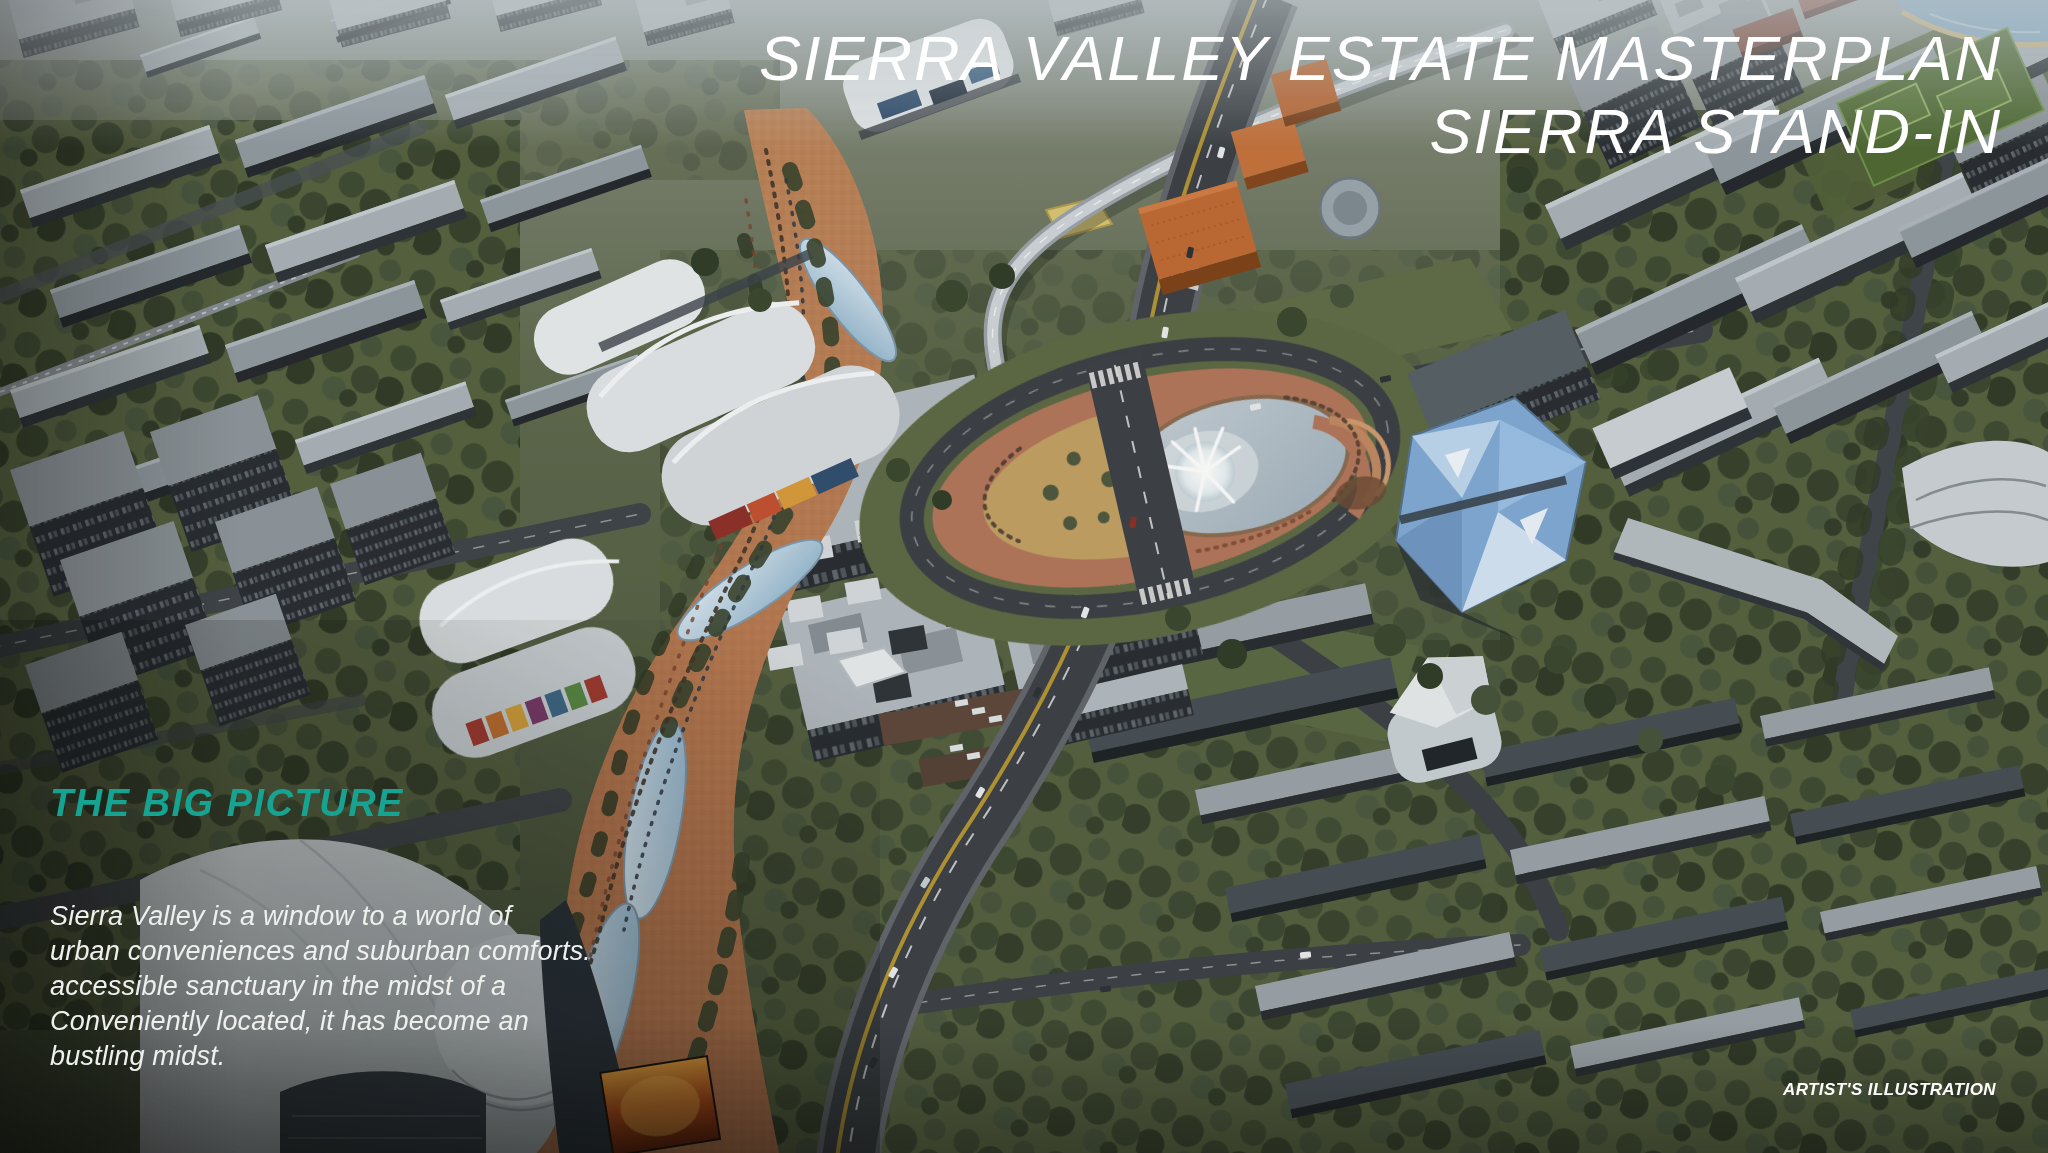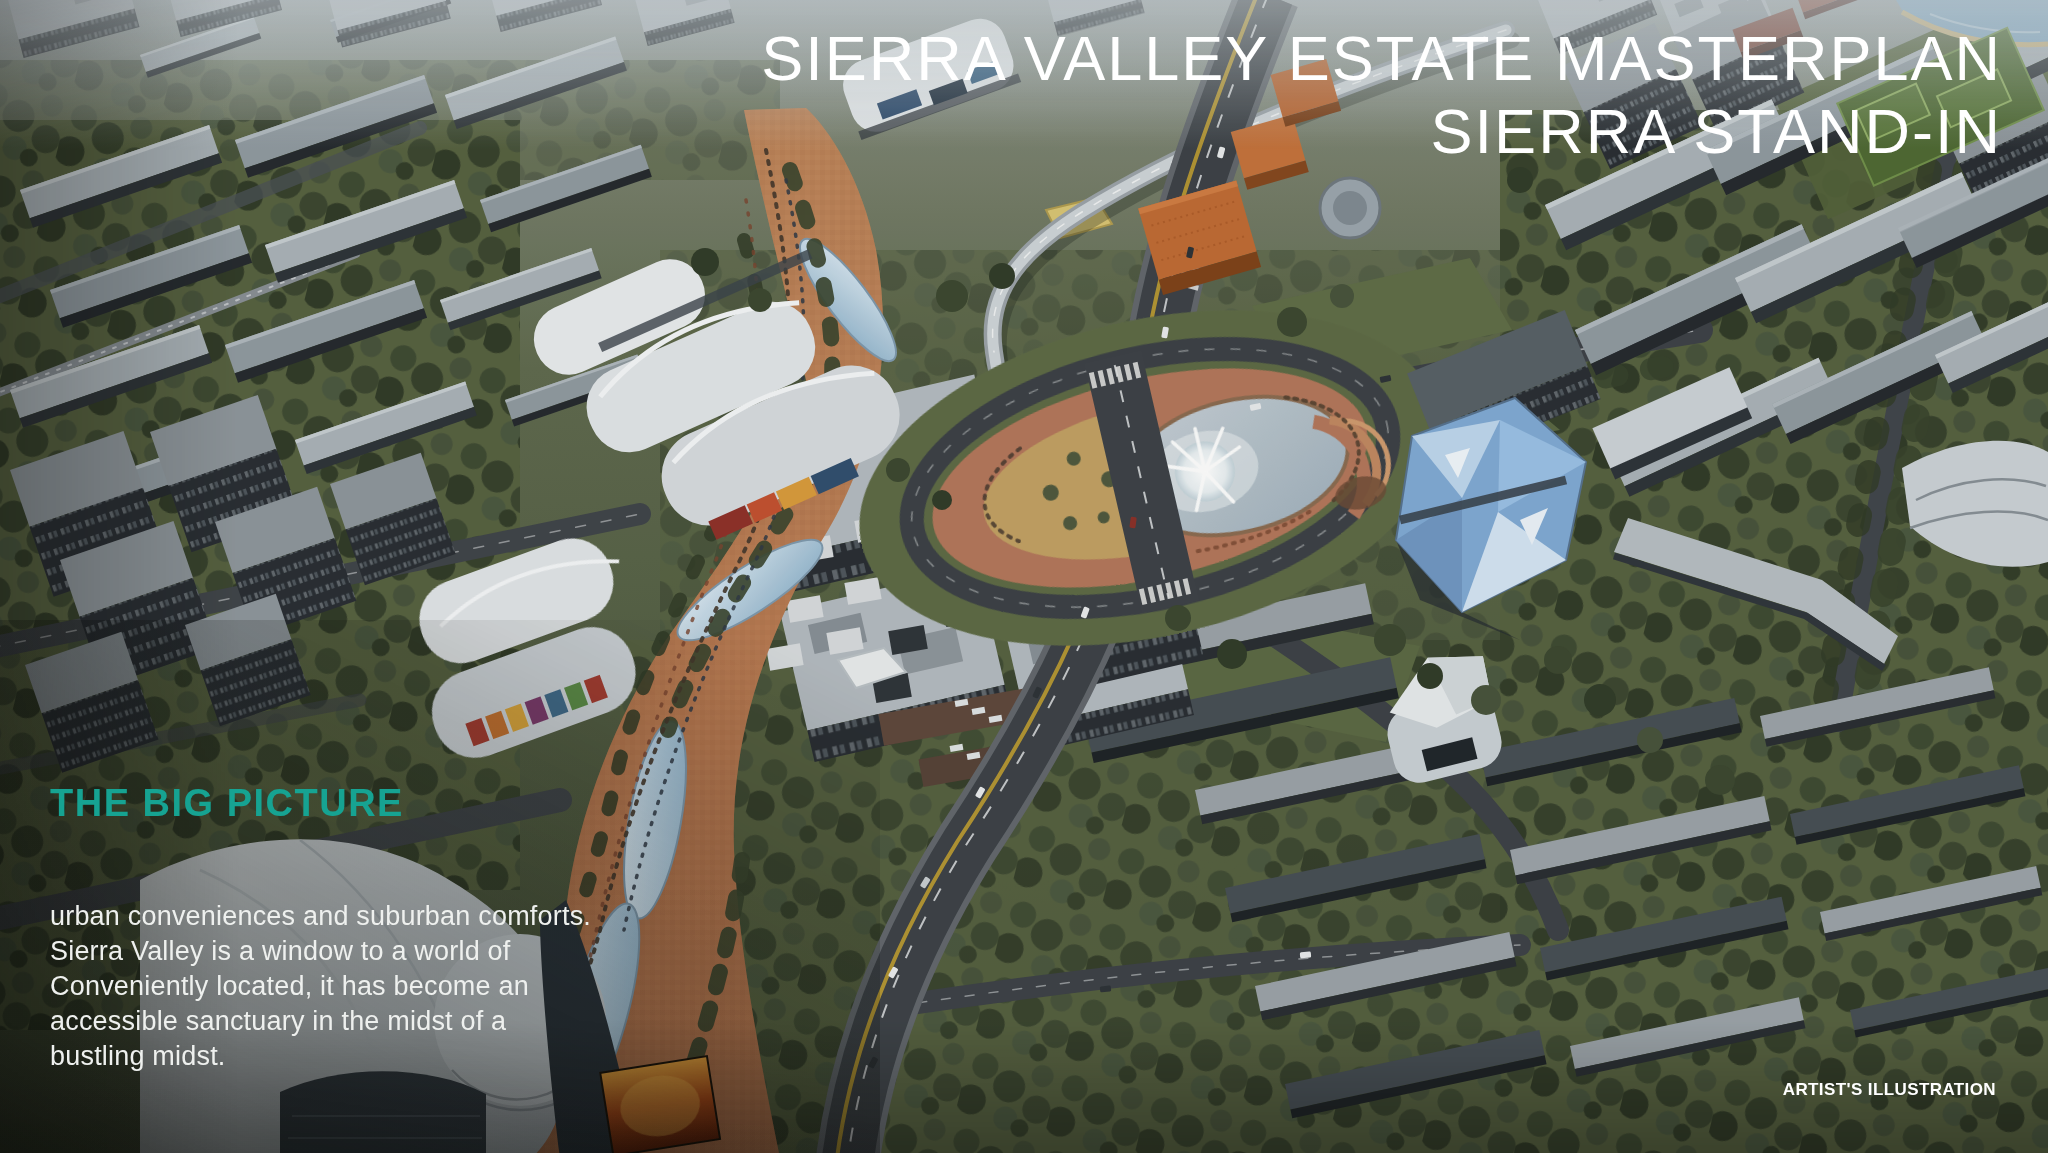--- a/index.html
+++ b/index.html
@@ -1,17 +1,17 @@
 <!DOCTYPE html>
 <html><head>
 <meta charset="utf-8">
 <style>
   html,body{margin:0;padding:0;background:#20241f;}
   .stage{position:relative;width:2048px;height:1153px;overflow:hidden;
-         font-family:"Liberation Sans",sans-serif;background:#0c4a6e;}
+         font-family:"Liberation Sans",sans-serif;background:#0c4a6e;font-style:italic;}
   .scene{position:absolute;left:0;top:0;width:2048px;height:1153px;display:block;}
   .title{position:absolute;top:22px;right:46px;text-align:right;color:#ffffff;
          font-size:63px;line-height:73px;font-weight:300;letter-spacing:2px;white-space:nowrap;}
   .heading{position:absolute;left:50px;top:782px;margin:0;font-size:38px;font-weight:700;
            letter-spacing:1.5px;color:#16a392;white-space:nowrap;}
   .bodytext{position:absolute;left:50px;top:899px;margin:0;color:#eef0ee;font-size:27px;
             line-height:35px;font-weight:400;letter-spacing:.2px;}
   .caption{position:absolute;right:52px;top:1080px;color:#ffffff;font-size:17px;
            font-weight:700;letter-spacing:.4px;white-space:nowrap;}
 </style>
@@ -545,22 +545,22 @@
 </svg>
 
 <div class="title">
   <div>SIERRA VALLEY ESTATE MASTERPLAN</div>
   <div>SIERRA STAND-IN</div>
 </div>
 
 <h1 class="heading">THE BIG PICTURE</h1>
 
 <div class="bodytext">
+  <div>Sierra Valley is a window to a world of</div>
   <div>urban conveniences and suburban comforts.</div>
-  <div>Sierra Valley is a window to a world of</div>
+  <div>accessible sanctuary in the midst of a</div>
   <div>Conveniently located, it has become an</div>
-  <div>accessible sanctuary in the midst of a</div>
   <div>bustling midst.</div>
 </div>
 
 <div class="caption">ARTIST'S ILLUSTRATION</div>
 
 </div>
 
 </body></html>

